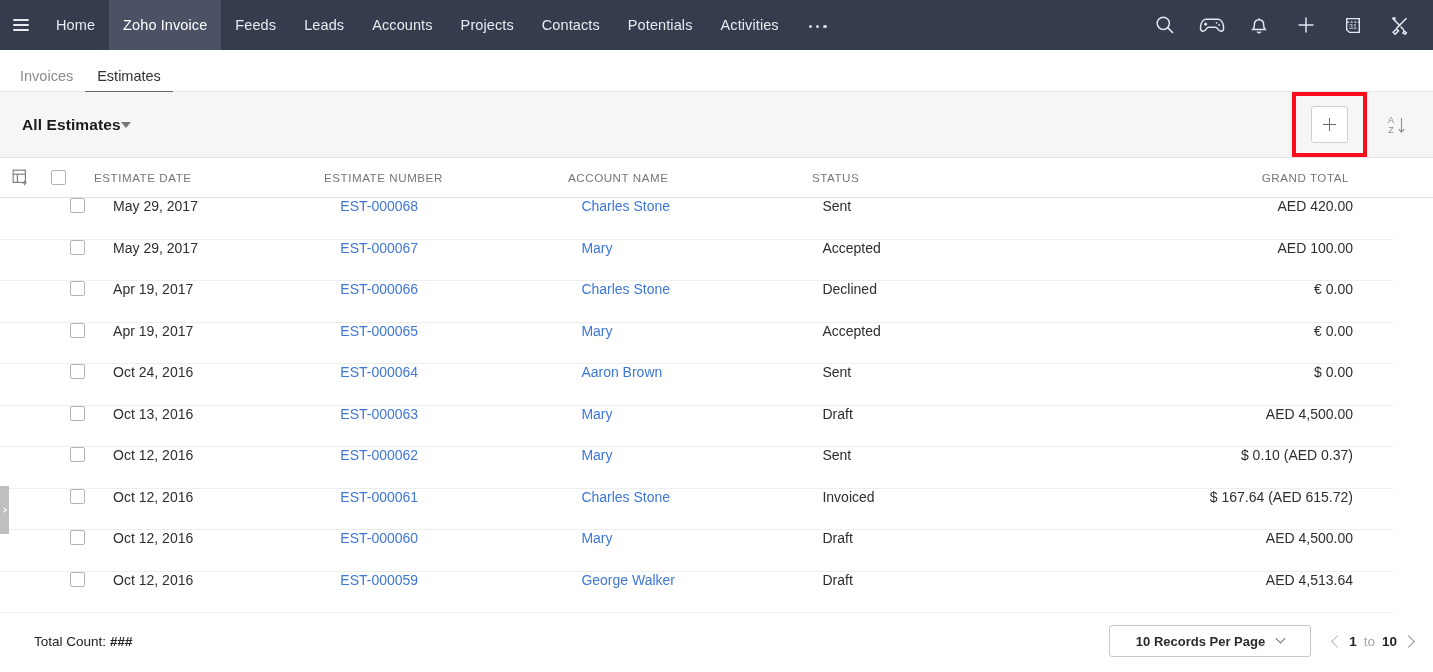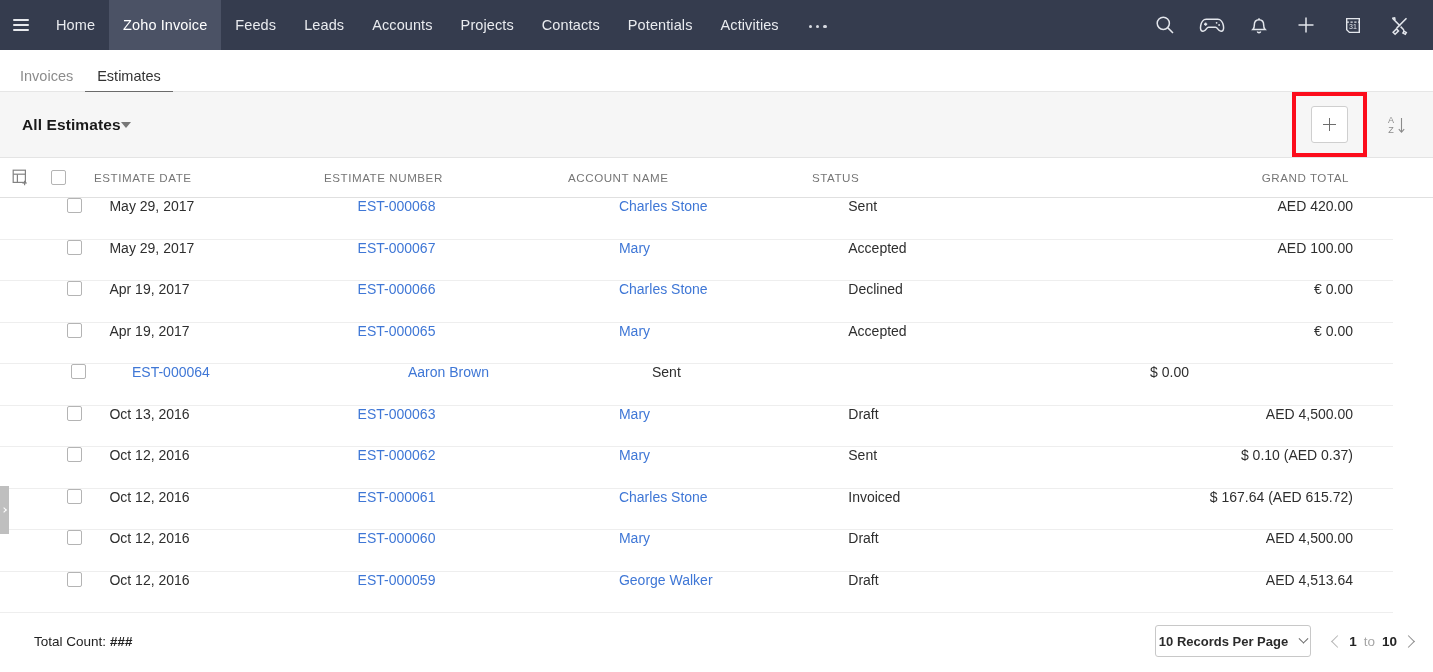--- a/index.html
+++ b/index.html
@@ -152,21 +152,21 @@
   .grid-body { background: #fff; }
   .row {
     display: flex; align-items: flex-start;
     height: 41.5px;
     border-bottom: 1px solid #eeeeee;
     width: 1393px;
     padding-left: 20px;
   }
   .row:last-child { border-bottom: 1px solid #eeeeee; }
   .row .td { font-size: 14px; color: #2e2e2e; white-space: nowrap; }
-  .row .td.link { color: #3f77d6; cursor: pointer; margin-left: 32px; }
+  .row .td.link { color: #3f77d6; cursor: pointer; }
   .row .col-total { font-size: 14px; color: #2e2e2e; }
 
   
   .collapse-handle {
     position: absolute;
     left: 0; top: 328px;
     width: 9px; height: 48px;
     background: #bfbfbf;
     display: flex; align-items: center; justify-content: center;
     cursor: pointer;
@@ -189,21 +189,21 @@
     gap: 12px;
   }
   .total-count { font-size: 13.5px; color: #222222; }
   .total-count b { font-weight: bold; font-style: italic; }
   .footer-right { margin-left: auto; display: flex; align-items: center; gap: 22px; padding-right: 6px;}
   .records-select {
     height: 32px;
     border: 1px solid #c8c8c8; border-radius: 3px;
     background: #fff;
     display: flex; align-items: center; gap: 12px;
-    padding: 0 3px;
+    padding: 0 26px;
     font-size: 13px; color: #2b2b2b; font-weight: bold;
     cursor: pointer;
   }
   .records-select .caret {
     width: 7px; height: 7px;
     border-bottom: 1.4px solid #666; border-right: 1.4px solid #666;
     transform: rotate(45deg) translate(-2px,-2px);
   }
   .pager { display: flex; align-items: center; gap: 7px; font-size: 13.5px; }
   .pager .arrow {
@@ -418,20 +418,21 @@
       <div class="td col-acct link">Mary</div>
       <div class="td col-status">Accepted</div>
       <div class="td col-total">€ 0.00</div>
     </div>
 
     <div class="row">
       <div class="col-icon"></div>
       <div class="col-check">
           <span class="chk"></span>
         </div>
+      <div class="td col-date">Oct 24, 2016</div>
       <div class="td col-num link">EST-000064</div>
       <div class="td col-acct link">Aaron Brown</div>
       <div class="td col-status">Sent</div>
       <div class="td col-total">$ 0.00</div>
     </div>
 
     <div class="row">
       <div class="col-icon"></div>
       <div class="col-check">
           <span class="chk"></span>

